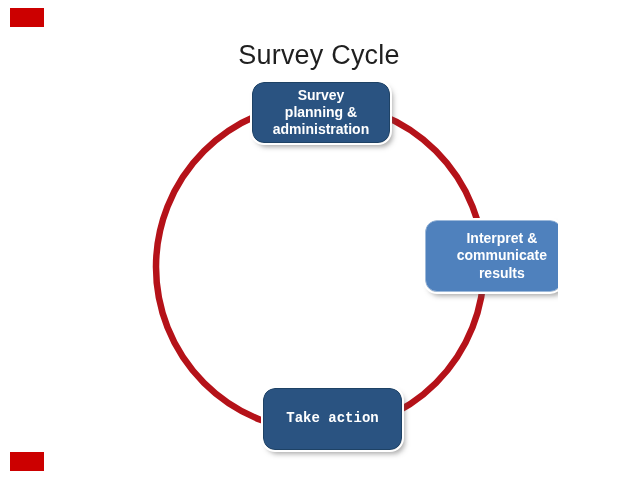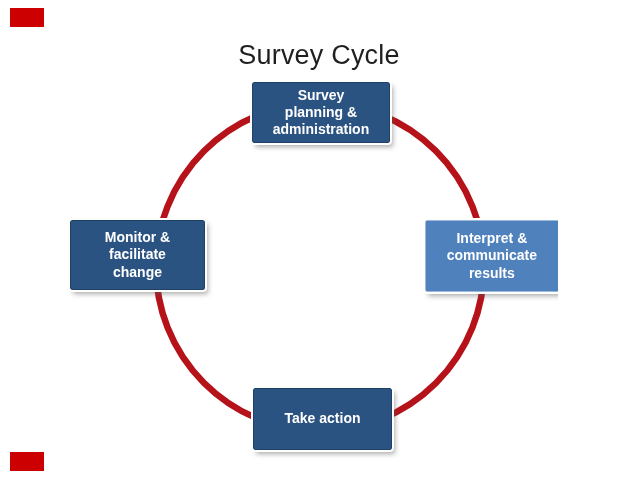--- a/index.html
+++ b/index.html
@@ -38,44 +38,44 @@
     color:#1f1f1f;
   }
 
   .node{
     position:absolute;
     display:flex;
     align-items:center;
     justify-content:center;
     box-sizing:border-box;
     text-align:center;
-    border-radius:2px;
+    border-radius:12px;
     outline:2px solid #ffffff;           
     box-shadow:3px 4px 5px rgba(90,90,90,.5);
-    padding:4px 24px;
+    padding:4px 14px;
   }
   .node-label{
     white-space:pre-line;
     color:#ffffff;
     font-weight:bold;
     font-size:14px;
     line-height:1.22;
   }
   .node--dark{
     background:#2a5381;
     border:1px solid #1e4265;
   }
   .node--light{
     background:#4f81bd;
     border:1px solid #9db9da;
     justify-content:flex-end;
   }
   .node-top   {left:252px;top:82px; width:138px;height:61px;}
   .node-right {left:425px;top:220px;width:137px;height:72px;}
-  .node-bottom{left:253px;top:388px;width:139px;height:62px;}
+  .node-bottom{left:263px;top:388px;width:139px;height:62px;font-family:Liberation Mono, monospace;}
   .node-left  {left:70px; top:220px;width:135px;height:70px;}
 </style>
 </head>
 <body>
 
 <div class="slide">
 
   <div class="corner-bar top"></div>
   <div class="corner-bar bottom"></div>
 
@@ -93,18 +93,14 @@
   <div class="node node--light node-right">
     <span class="node-label">Interpret &amp;
 communicate
 results</span>
   </div>
 
   <div class="node node--dark node-bottom">
     <span class="node-label">Take action</span>
   </div>
 
-  <div class="node node--dark node-left">
-    <span class="node-label">Monitor &amp;
-facilitate change</span>
-  </div>
 
 </div>
 
 </body></html>

